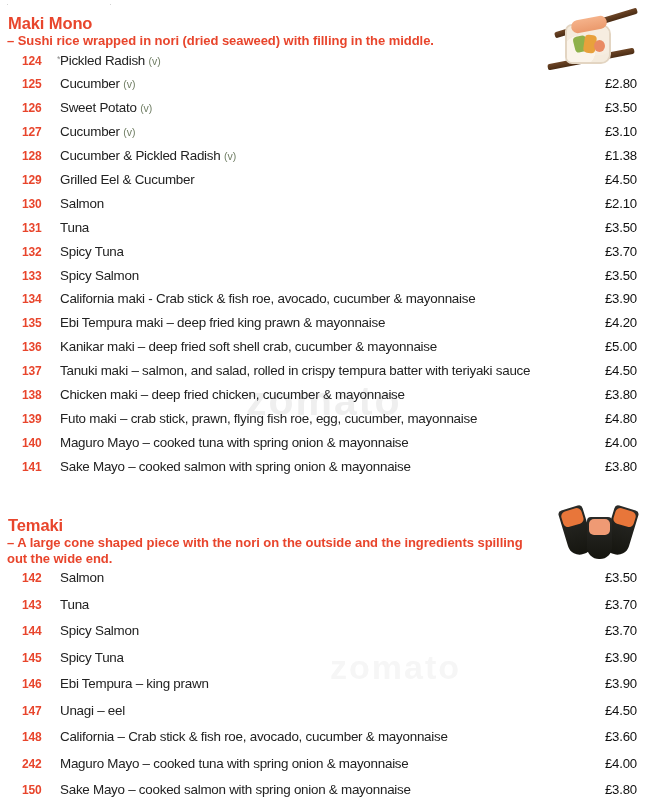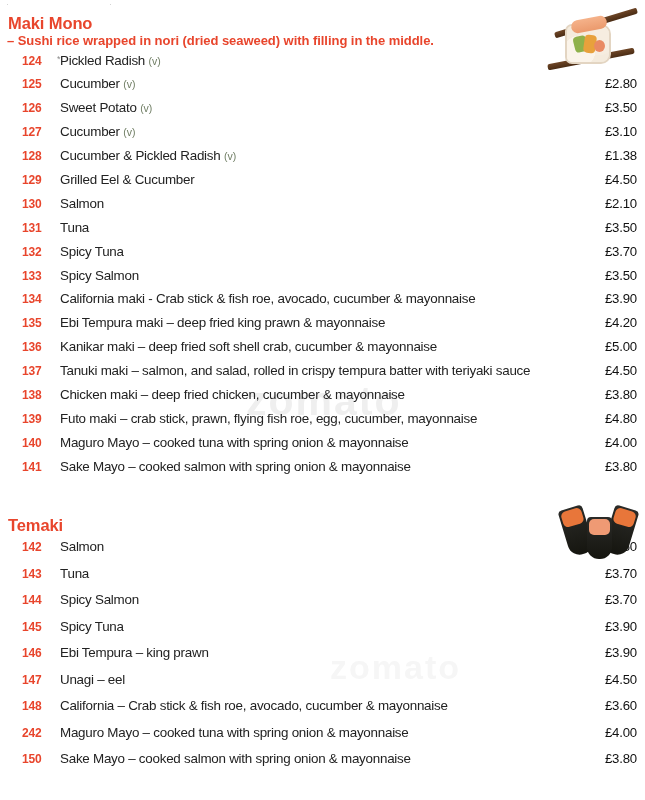--- a/index.html
+++ b/index.html
@@ -345,20 +345,21 @@
       <div class="maki-rice"></div>
       <div class="maki-fill-a"></div>
       <div class="maki-fill-b"></div>
       <div class="maki-fill-c"></div>
     </div>
     <div class="maki-salmon-top"></div>
   </div>
 
   <div class="section" id="section-temaki">
     <div class="section-title">Temaki</div>
+    <div class="section-desc">– A large cone shaped piece with the nori on the outside and the ingredients spilling out the wide end.</div>
     <div class="items">
         <div class="item-row">
           <div class="item-num">142</div>
           <div class="item-name"><span>Salmon</span></div>
           <div class="item-price">£3.50</div>
         </div>
         <div class="item-row">
           <div class="item-num">143</div>
           <div class="item-name"><span>Tuna</span></div>
           <div class="item-price">£3.70</div>

